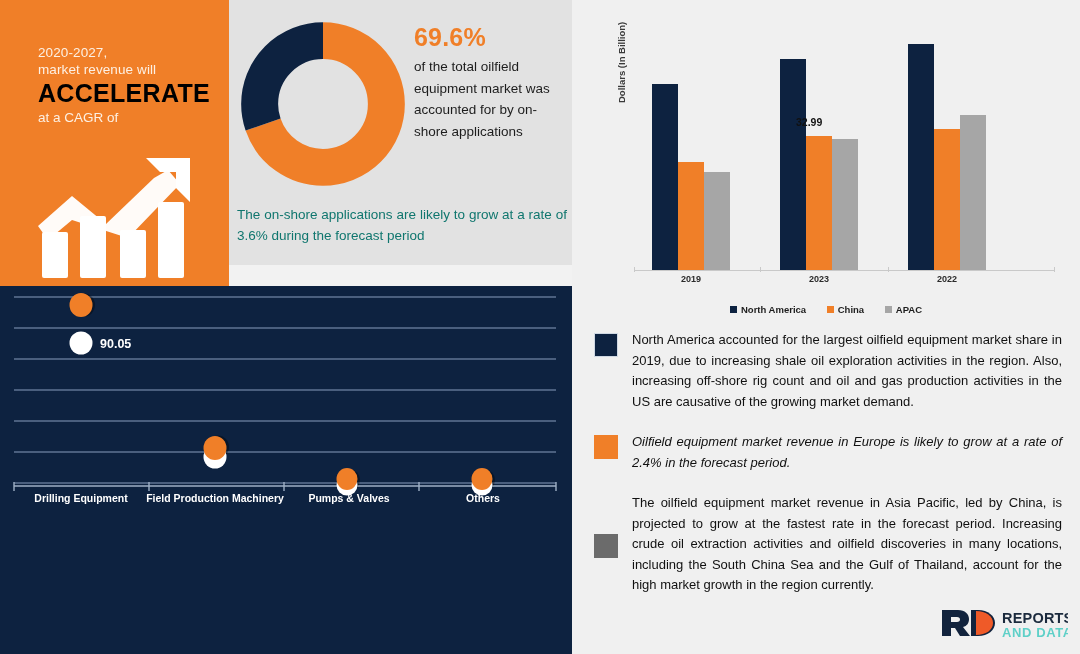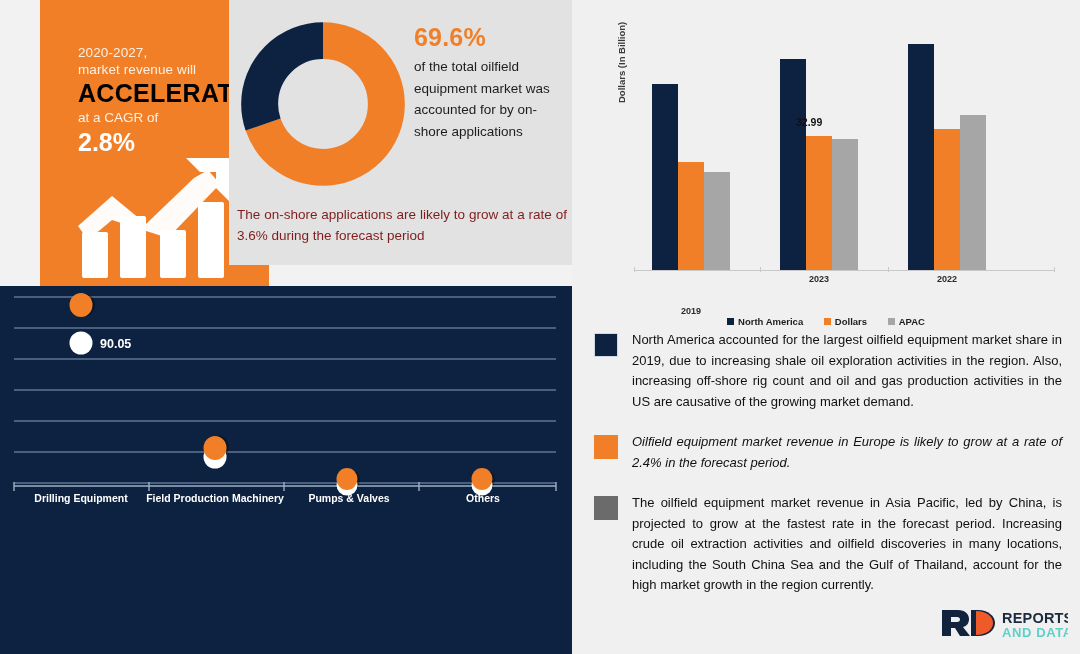--- a/index.html
+++ b/index.html
@@ -9,42 +9,42 @@
     background:#f2f2f2; overflow:hidden; position:relative;
   }
   .canvas { position:relative; width:1080px; height:654px; }
 
   
   .left-col { position:absolute; left:0; top:0; width:572px; height:654px; }
 
   
   .accel-panel {
     position:absolute; left:0; top:0; width:229px; height:286px;
-    background:#f07f28; overflow:hidden;margin-left:40px;
+    background:#f07f28; overflow:hidden;
   }
   .accel-text { position:absolute; left:38px; top:44px; width:190px; color:#fff; }
   .accel-years { font-size:13.5px; line-height:17px; color:#fdf0e3; letter-spacing:.1px; }
   .accel-mrw { font-size:13.5px; line-height:17px; color:#fdf0e3; letter-spacing:.1px; }
   .accel-big { font-size:25px; font-weight:bold; letter-spacing:.3px; line-height:31px; color:#000000; }
   .accel-cagr { font-size:13.5px; line-height:18px; color:#fdf0e3; }
   .accel-pct { font-size:25px; font-weight:bold; line-height:30px; color:#ffffff; }
   .accel-art { position:absolute; left:28px; top:150px; width:185px; height:128px; }
 
   
   .donut-panel {
     position:absolute; left:229px; top:0; width:343px; height:265px;
     background:#e2e2e2;
   }
   .donut-wrap { position:absolute; left:6px; top:16px; width:176px; height:176px; }
   .donut-text { position:absolute; left:185px; top:22px; width:150px; }
   .donut-pct { font-size:25px; font-weight:bold; color:#f07f28; line-height:31px; letter-spacing:.2px; }
   .donut-desc { font-size:13.5px; color:#1d1d1d; line-height:21.5px; margin-top:3px; }
   .donut-note {
     position:absolute; left:8px; top:204px; width:330px;
-    font-size:13.5px; color:#7f1d1d; line-height:21px; text-align:justify;
+    font-size:13.5px; color:#0f766e; line-height:21px; text-align:justify;
   }
 
   
   .navy-panel {
     position:absolute; left:0; top:286px; width:572px; height:368px;
     background:#0d2240;
   }
   .dotchart { position:absolute; left:0; top:0; width:572px; height:240px; }
 
   
@@ -64,21 +64,21 @@
   .bar.na { background:#0d2240; }
   .bar.eu { background:#f07f28; }
   .bar.ap { background:#a6a6a6; }
   .bc-tick { position:absolute; top:266px; font-size:9px; font-weight:bold; color:#2b2b2b; text-align:center; }
   .bc-sep { position:absolute; top:259px; width:1px; height:5px; background:#c9c9c9; }
   .bc-datalabel { position:absolute; font-size:10.5px; font-weight:bold; color:#111; }
   .bc-legend {
     position:absolute; top:295px; left:0; width:508px; text-align:center;
     font-size:9.5px; font-weight:bold; color:#1d1d1d;
   }
-  .bc-legend span.item { display:inline-block; margin:13px 9px; }
+  .bc-legend span.item { display:inline-block; margin:1px 9px; }
   .lgsq { display:inline-block; width:7px; height:7px; margin-right:4px; vertical-align:0px; }
 
   
   .rt-block { position:absolute; left:22px; width:468px; display:flex; gap:14px; }
   .rt-swatch { width:24px; height:24px; flex:0 0 24px; margin-top:3px; }
   .rt-swatch.na { background:#0d2240; border:1px solid #cfd8e3; }
   .rt-swatch.eu { background:#f07f28; }
   .rt-swatch.ap { background:#6b6b6b; }
   .rt-text { font-size:13px; color:#111; line-height:20.5px; text-align:justify; flex:1; }
 
@@ -91,21 +91,20 @@
 <div class="canvas">
 
   <div class="left-col">
 
     <div class="accel-panel">
       <div class="accel-text">
         <div class="accel-years">2020-2027,</div>
         <div class="accel-mrw">market revenue will</div>
         <div class="accel-big">ACCELERATE</div>
         <div class="accel-cagr">at a CAGR of</div>
-        <div class="accel-pct">2.8%</div>
       </div>
       <svg class="accel-art" viewBox="0 0 185 128">
         <g fill="#ffffff">
           <path d="M10 76 L44 46 L78 74 L126 28 L140 20 L152 34 L100 88 L44 70 L20 90 Z" opacity="0.97"></path>
           <path d="M118 8 L162 8 L162 52 L148 38 L148 22 L132 22 Z"></path>
           <rect x="14" y="82" width="26" height="46" rx="2"></rect>
           <rect x="52" y="66" width="26" height="62" rx="2"></rect>
           <rect x="92" y="80" width="26" height="48" rx="2"></rect>
           <rect x="130" y="52" width="26" height="76" rx="2"></rect>
         </g>
@@ -207,42 +206,42 @@
       </div>
 
       <div class="bc-group" style="left:336px; height:248px; top:14px;">
         <div class="bar na" style="height:226px"></div>
         <div class="bar eu" style="height:141px"></div>
         <div class="bar ap" style="height:155px"></div>
       </div>
 
       <div class="bc-datalabel" style="left:224px; top:108px;">32.99</div>
 
-      <div class="bc-tick" style="left:80px;  width:78px;margin-top:32px;">2019</div>
+      <div class="bc-tick" style="left:80px;  width:78px;">2019</div>
       <div class="bc-tick" style="left:208px; width:78px;">2023</div>
       <div class="bc-tick" style="left:336px; width:78px;">2022</div>
 
       <div class="bc-legend">
         <span class="item"><span class="lgsq" style="background:#0d2240"></span><span>North America</span></span>
-        <span class="item"><span class="lgsq" style="background:#f07f28"></span><span>Dollars</span></span>
+        <span class="item"><span class="lgsq" style="background:#f07f28"></span><span>China</span></span>
         <span class="item"><span class="lgsq" style="background:#a6a6a6"></span><span>APAC</span></span>
       </div>
     </div>
 
     <div class="rt-block" style="top:330px;">
       <div class="rt-swatch na"></div>
       <div class="rt-text">North America accounted for the largest oilfield equipment market share in 2019, due to increasing shale oil exploration activities in the region. Also, increasing off-shore rig count and oil and gas production activities in the US are causative of the growing market demand.</div>
     </div>
 
     <div class="rt-block" style="top:432px;font-style:italic;">
       <div class="rt-swatch eu"></div>
       <div class="rt-text">Oilfield equipment market revenue in Europe is likely to grow at a rate of 2.4% in the forecast period.</div>
     </div>
 
-    <div class="rt-block" style="top:493px;">
+    <div class="rt-block" style="top:493px;align-items:center;">
       <div class="rt-swatch ap"></div>
       <div class="rt-text">The oilfield equipment market revenue in Asia Pacific, led by China, is projected to grow at the fastest rate in the forecast period. Increasing crude oil extraction activities and oilfield discoveries in many locations, including the South China Sea and the Gulf of Thailand, account for the high market growth in the region currently.</div>
     </div>
 
     <svg class="logo" viewBox="0 0 130 42">
       <g>
         <path d="M4 8 H20 C27 8 31 12 31 17 C31 21 29 24 25 25 L32 34 H22 L17 26 H13 V34 H4 Z
                  M13 15 V20 H19 C21 20 22 19 22 17.5 C22 16 21 15 19 15 Z" fill="#12233d"></path>
         <path d="M33 8 H40 C50 8 57 14 57 21 C57 28 50 34 40 34 H33 Z" fill="#12233d"></path>
         <path d="M38 9 C48 9 55 14 55 21 C55 28 48 33 38 33 Z" fill="#ef5a28"></path>

